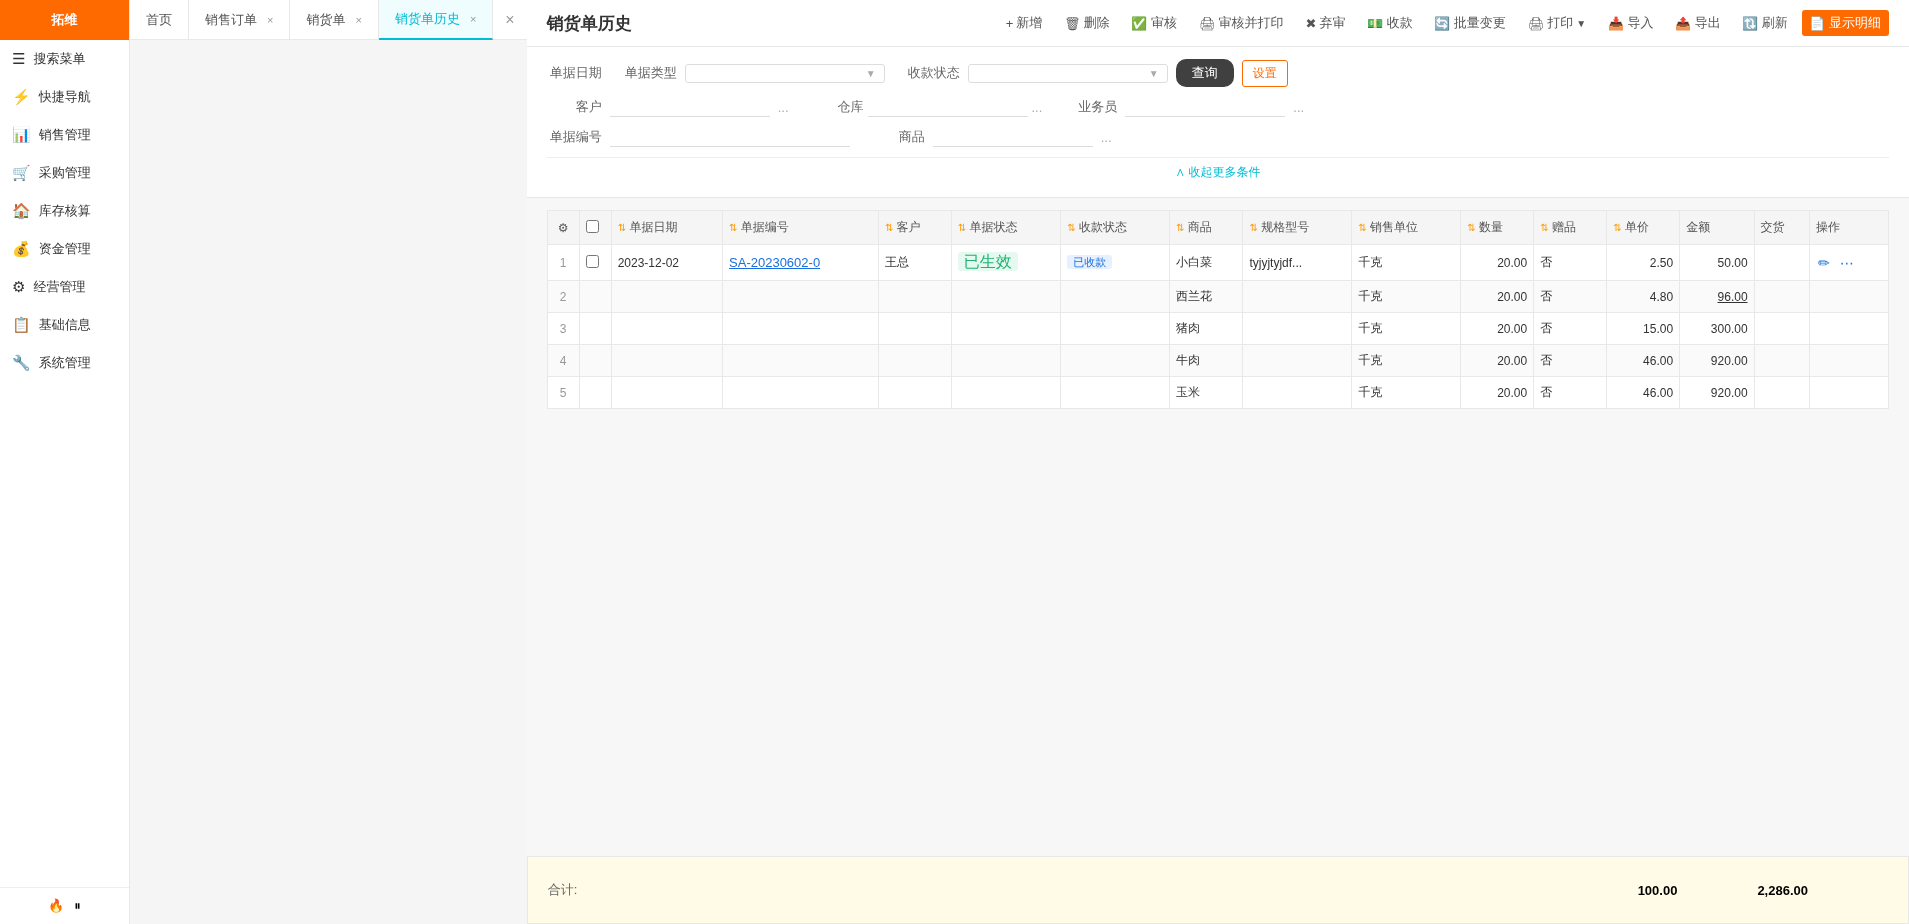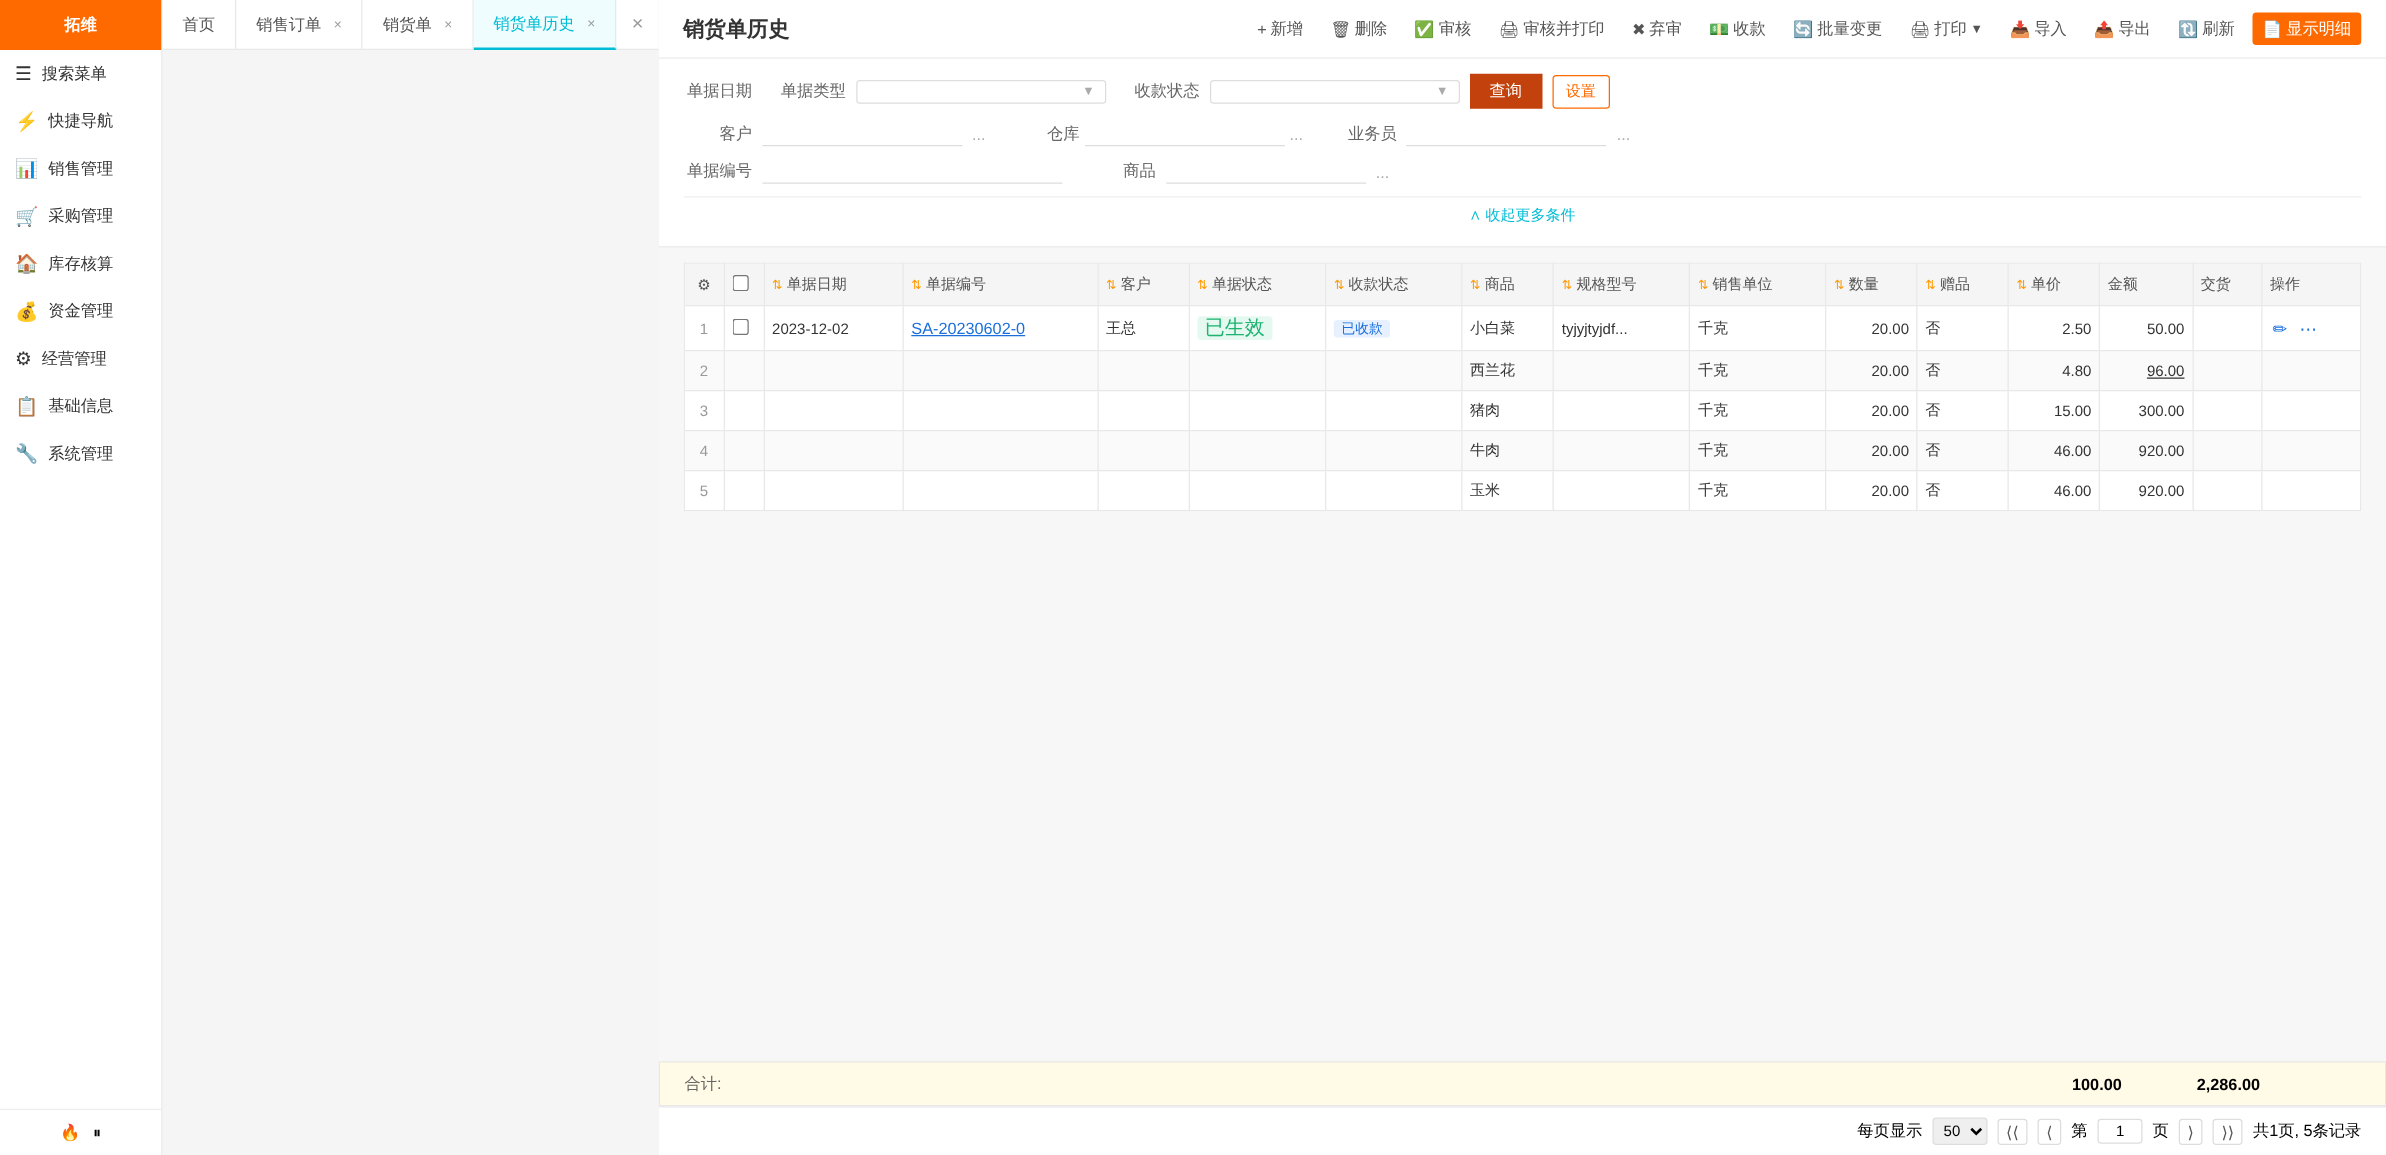--- a/index.html
+++ b/index.html
@@ -152,24 +152,25 @@
     .badge-blue { background: #e6f0ff; color: #1a6fdc; border-radius: 3px; padding: 1px 6px; font-size: 11px; }
     .row-num { color: #999; text-align: center; }
     .link-text { color: #1a6fdc; cursor: pointer; text-decoration: underline; }
     .action-btns { display: flex; gap: 6px; }
     .act-btn { background: none; border: none; cursor: pointer; color: #1a6fdc; font-size: 14px; padding: 0 2px; }
 
     
     .table-footer {
       background: #fffbe6;
       border: 1px solid #e8e8e8;
-      padding: 8px 20px;
+      padding: 24px 20px;
       display: flex;
       align-items: center;
       font-size: 13px;
+      gap: 20px;
       flex-shrink: 0;
     }
     .footer-label { color: #666; }
     .footer-total { font-weight: bold; }
 
     
     .pagination {
       background: #fff;
       padding: 8px 20px;
       display: flex;
@@ -186,22 +187,22 @@
     
     .table-scroll { overflow-x: auto; }
     ::-webkit-scrollbar { width: 6px; height: 6px; }
     ::-webkit-scrollbar-thumb { background: #ccc; border-radius: 3px; }
 
     .settings-btn {
       background: #fff; border: 1px solid #ff6a00; color: #ff6a00;
       border-radius: 3px; padding: 4px 10px; cursor: pointer; font-size: 12px;
     }
     .query-btn {
-      background: #c2410c; color: #fff;
-      border-radius: 0; padding: 5px 16px; border: none; cursor: pointer; font-size: 13px;
+      background: #404040; color: #fff;
+      border-radius: 10px; padding: 5px 16px; border: none; cursor: pointer; font-size: 13px;
     }
     .chevron-down { font-size: 10px; color: #aaa; }
   </style>
 </head>
 <body>
 
 <div class="sidebar">
   <div class="sidebar-logo">
     <span>拓维</span>
   </div>
@@ -513,29 +514,15 @@
       <span class="footer-label">合计:</span>
       <span style="flex:1;"></span>
       <span style="margin-right:60px;">
         <span class="footer-total">100.00</span>
       </span>
       <span style="margin-right:80px;">
         <span class="footer-total">2,286.00</span>
       </span>
     </div>
 
-    <div class="pagination">
-      <span>每页显示</span>
-      <select class="pg-select">
-        <option>50</option>
-      </select>
-      <button class="pg-btn">⟨⟨</button>
-      <button class="pg-btn">⟨</button>
-      <span>第</span>
-      <input class="pg-input" value="1" style="">
-      <span>页</span>
-      <button class="pg-btn">⟩</button>
-      <button class="pg-btn">⟩⟩</button>
-      <span>共1页, 5条记录</span>
-    </div>
 
   </div>
 </div>
 
 </body></html>

